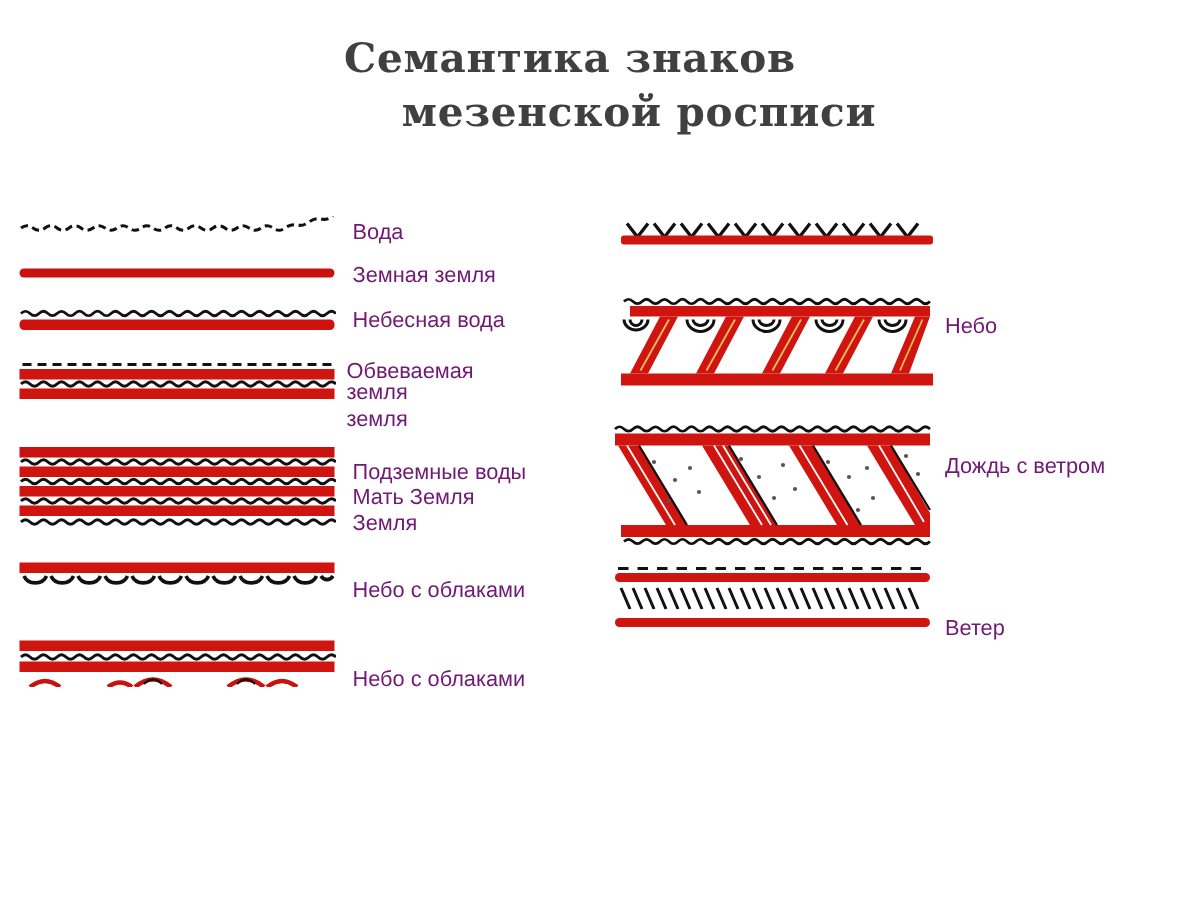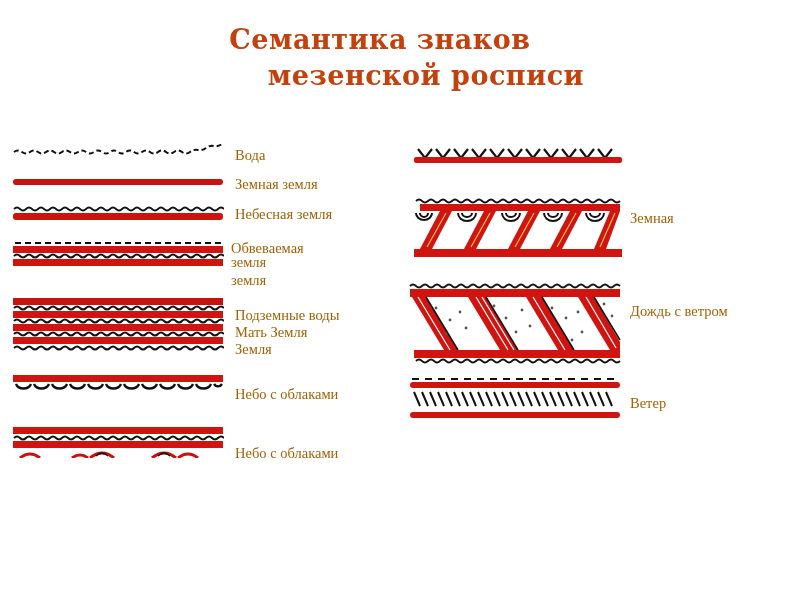--- a/index.html
+++ b/index.html
@@ -1,23 +1,23 @@
 <!DOCTYPE html>
 <html><head>
   <meta charset="utf-8">
   <style>
     html, body { margin:0; padding:0; background:#ffffff; }
     body { width:800px; height:600px; position:relative; overflow:hidden; font-family:"Liberation Sans", sans-serif; }
-    .title { position:absolute; left:0; width:800px; top:22px; text-align:center; color:#c2410c; font-family:"DejaVu Serif", serif; font-weight:bold; font-size:27px; line-height:36px; letter-spacing:0.5px; }
+    .title { position:absolute; left:0; width:800px; top:22px; text-align:center; color:#404040; font-family:"DejaVu Serif", serif; font-weight:bold; font-size:27px; line-height:36px; letter-spacing:0.5px; }
     .title .l1 { display:block; margin-left:-40px; }
     .title .l2 { display:block; margin-left:16px;padding-left:36px; }
     .figure { position:absolute; left:0; top:130px; width:800px; height:328px; overflow:hidden; }
     .item { position:absolute; }
     .item svg { position:absolute; left:0; top:0; }
-    .label { position:absolute; font-family:Liberation Serif, serif; font-size:14.5px; color:#a16207; line-height:16px; white-space:nowrap; }
+    .label { position:absolute; font-family:Liberation Sans, sans-serif; font-size:14.5px; color:#701a75; line-height:16px; white-space:nowrap; }
   </style>
 </head>
 <body>
 
 <div class="title">
   <span class="l1">Семантика знаков</span>
   <span class="l2">мезенской росписи</span>
 </div>
 
 <div class="figure">
@@ -35,21 +35,21 @@
     </svg>
   </div>
   <div class="label" style="left:235px; top:46px;">Земная земля</div>
 
   <div class="item" style="left:12px; top:74px; width:212px; height:18px;">
     <svg width="212" height="18" viewBox="0 0 212 18">
       <path d="M2 5 q3 -3 6 0 t6 0 t6 0 t6 0 t6 0 t6 0 t6 0 t6 0 t6 0 t6 0 t6 0 t6 0 t6 0 t6 0 t6 0 t6 0 t6 0 t6 0 t6 0 t6 0 t6 0 t6 0 t6 0 t6 0 t6 0 t6 0 t6 0 t6 0 t6 0 t6 0 t6 0 t6 0 t6 0 t6 0 t6 0" fill="none" stroke="#111" stroke-width="1.8"></path>
       <rect x="1" y="9" width="210" height="7" rx="3" fill="#d0120f"></rect>
     </svg>
   </div>
-  <div class="label" style="left:235px; top:76px;">Небесная земля</div>
+  <div class="label" style="left:235px; top:76px;">Небесная вода</div>
 
   <div class="item" style="left:12px; top:110px; width:212px; height:28px;">
     <svg width="212" height="28" viewBox="0 0 212 28">
       <line x1="3" y1="3" x2="210" y2="3" stroke="#111" stroke-width="2" stroke-dasharray="6 4"></line>
       <rect x="1" y="6" width="210" height="7" fill="#d0140f"></rect>
       <path d="M2 16 q3 -3 6 0 t6 0 t6 0 t6 0 t6 0 t6 0 t6 0 t6 0 t6 0 t6 0 t6 0 t6 0 t6 0 t6 0 t6 0 t6 0 t6 0 t6 0 t6 0 t6 0 t6 0 t6 0 t6 0 t6 0 t6 0 t6 0 t6 0 t6 0 t6 0 t6 0 t6 0 t6 0 t6 0 t6 0 t6 0" fill="none" stroke="#111" stroke-width="2"></path>
       <rect x="1" y="19" width="210" height="7" fill="#d0140f"></rect>
     </svg>
   </div>
   <div class="label" style="left:231px; top:111px; line-height:14px;">
@@ -162,21 +162,21 @@
           <path d="M52 16 a5 4 0 0 0 10 0"></path>
         <path d="M92 16 a9 8 0 0 0 18 0"></path>
           <path d="M96 16 a5 4 0 0 0 10 0"></path>
         <path d="M134 16 a9 8 0 0 0 18 0"></path>
           <path d="M138 16 a5 4 0 0 0 10 0"></path>
         <path d="M176 16 a9 8 0 0 0 18 0"></path>
           <path d="M180 16 a5 4 0 0 0 10 0"></path>
       </g>
     </svg>
   </div>
-  <div class="label" style="left:630px; top:80px;">Земная</div>
+  <div class="label" style="left:630px; top:80px;">Небо</div>
 
   <div class="item" style="left:406px; top:152px; width:218px; height:82px;">
     <svg width="218" height="82" viewBox="0 0 218 82">
       <path d="M4 4 q3 -3 6 0 t6 0 t6 0 t6 0 t6 0 t6 0 t6 0 t6 0 t6 0 t6 0 t6 0 t6 0 t6 0 t6 0 t6 0 t6 0 t6 0 t6 0 t6 0 t6 0 t6 0 t6 0 t6 0 t6 0 t6 0 t6 0 t6 0 t6 0 t6 0 t6 0 t6 0 t6 0 t6 0 t6 0 t6 0" fill="none" stroke="#111" stroke-width="1.8"></path>
       <rect x="4" y="7" width="210" height="8" fill="#d0140f"></rect>
       <rect x="8" y="68" width="206" height="8" fill="#d0140f"></rect>
       <path d="M10 79 q3 -3 6 0 t6 0 t6 0 t6 0 t6 0 t6 0 t6 0 t6 0 t6 0 t6 0 t6 0 t6 0 t6 0 t6 0 t6 0 t6 0 t6 0 t6 0 t6 0 t6 0 t6 0 t6 0 t6 0 t6 0 t6 0 t6 0 t6 0 t6 0 t6 0 t6 0 t6 0 t6 0 t6 0 t6 0" fill="none" stroke="#111" stroke-width="1.8"></path>
       <g fill="#d0140f">
         <polygon points="6,15 20,15 52,68 38,68"></polygon>
         <polygon points="62,15 80,15 112,68 94,68"></polygon>
@@ -246,15 +246,15 @@
           <line x1="158" y1="16" x2="164" y2="30"></line>
           <line x1="166" y1="16" x2="172" y2="30"></line>
         <line x1="174" y1="16" x2="180" y2="30"></line>
           <line x1="182" y1="16" x2="188" y2="30"></line>
           <line x1="190" y1="16" x2="196" y2="30"></line>
         <line x1="198" y1="16" x2="204" y2="30"></line>
       </g>
       <rect x="2" y="36" width="210" height="6" rx="3" fill="#d0140f"></rect>
     </svg>
   </div>
-  <div class="label" style="left:630px; top:265px;">Ветер</div>
+  <div class="label" style="left:630px; top:281px;">Ветер</div>
 
 </div>
 
 </body></html>

